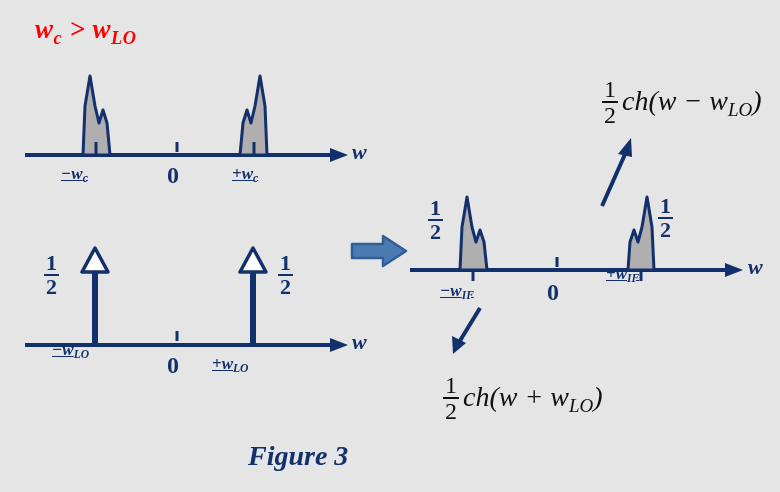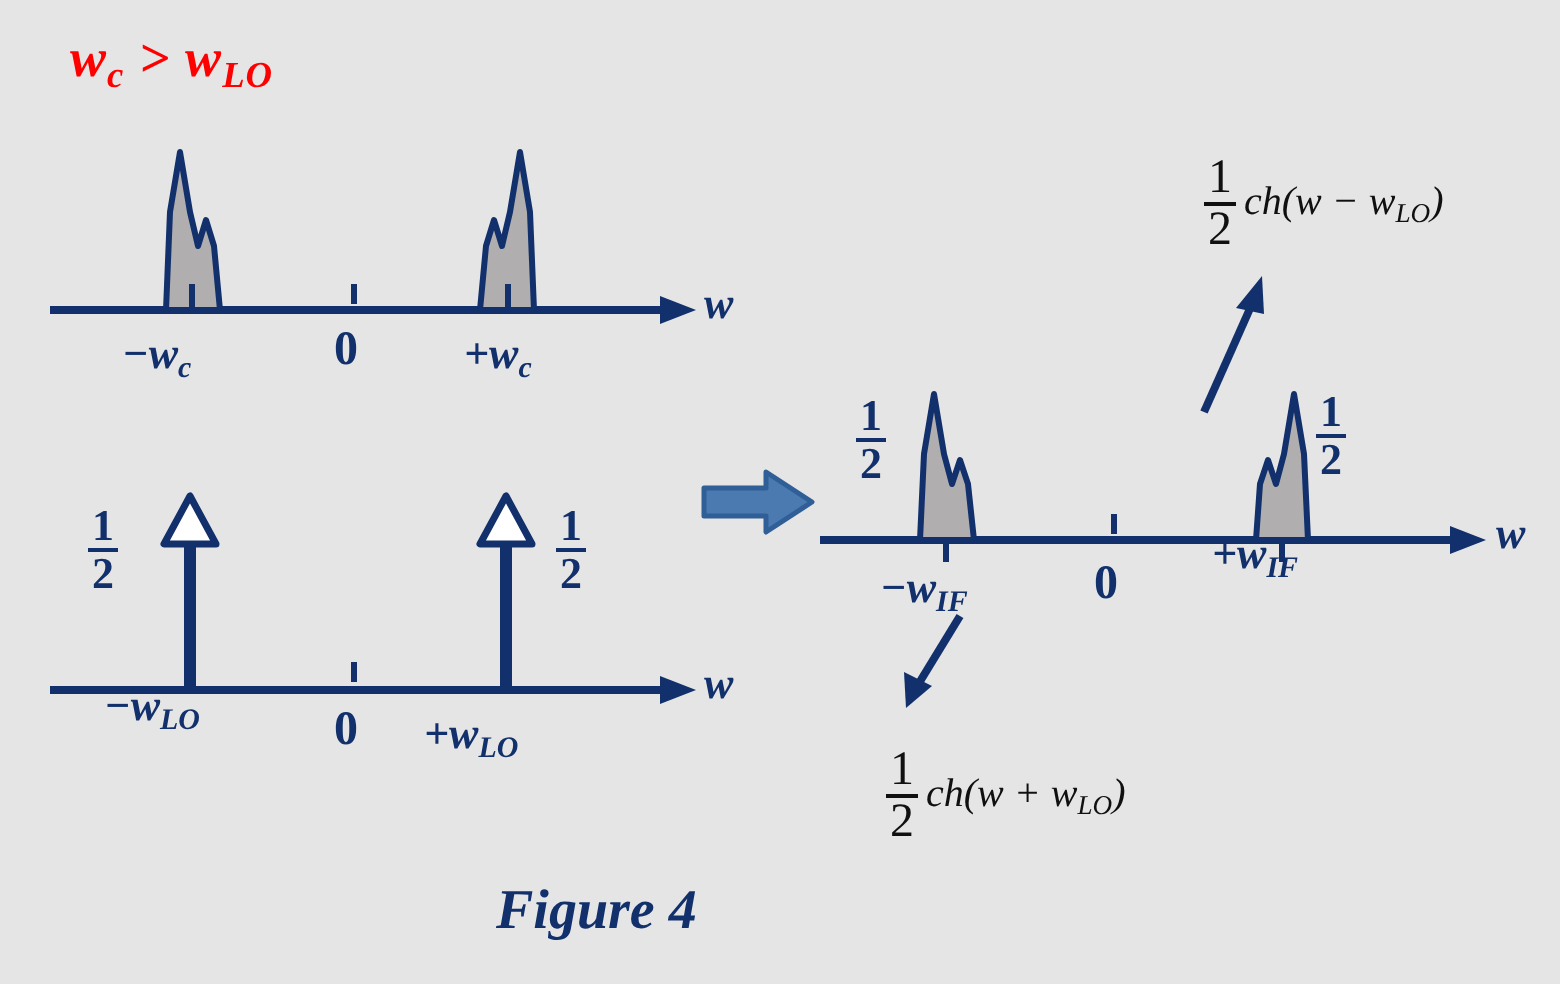--- a/index.html
+++ b/index.html
@@ -30,40 +30,41 @@
     color: #12306b;
     font-weight: bold;
     font-style: italic;
     font-size: 22px;
     white-space: nowrap;
   }
   .ticklabel {
     color: #12306b;
     font-weight: bold;
     font-style: italic;
-    font-size: 22px;
-    white-space: nowrap;
+    font-size: 17px;
+    white-space: nowrap;
+    text-decoration: underline;
   }
   .zerolabel {
     color: #12306b;
     font-weight: bold;
     font-size: 24px;
     font-style: normal;
   }
   .caption {
     color: #12306b;
     font-weight: bold;
     font-style: italic;
     font-size: 28px;
     white-space: nowrap;
   }
   .annot {
     color: #101010;
     font-style: italic;
-    font-size: 20px;
+    font-size: 28px;
     white-space: nowrap;
     text-align: right;
   }
   sub {
     font-size: 0.68em;
     font-style: italic;
     vertical-align: -0.30em;
   }
 
   
@@ -211,15 +212,15 @@
   </svg>
 
   <div class="abs annot-row" style="left:443px; top:373px;">
     <span class="frac frac-black">
       <span class="num">1</span>
       <span class="den">2</span>
     </span>
     <span class="annot">ch(w + w<sub>LO</sub>)</span>
   </div>
 
-  <div class="abs caption" style="left:248px; top:440px;">Figure 4</div>
+  <div class="abs caption" style="left:248px; top:440px;">Figure 3</div>
 
 </div>
 
 </body></html>

